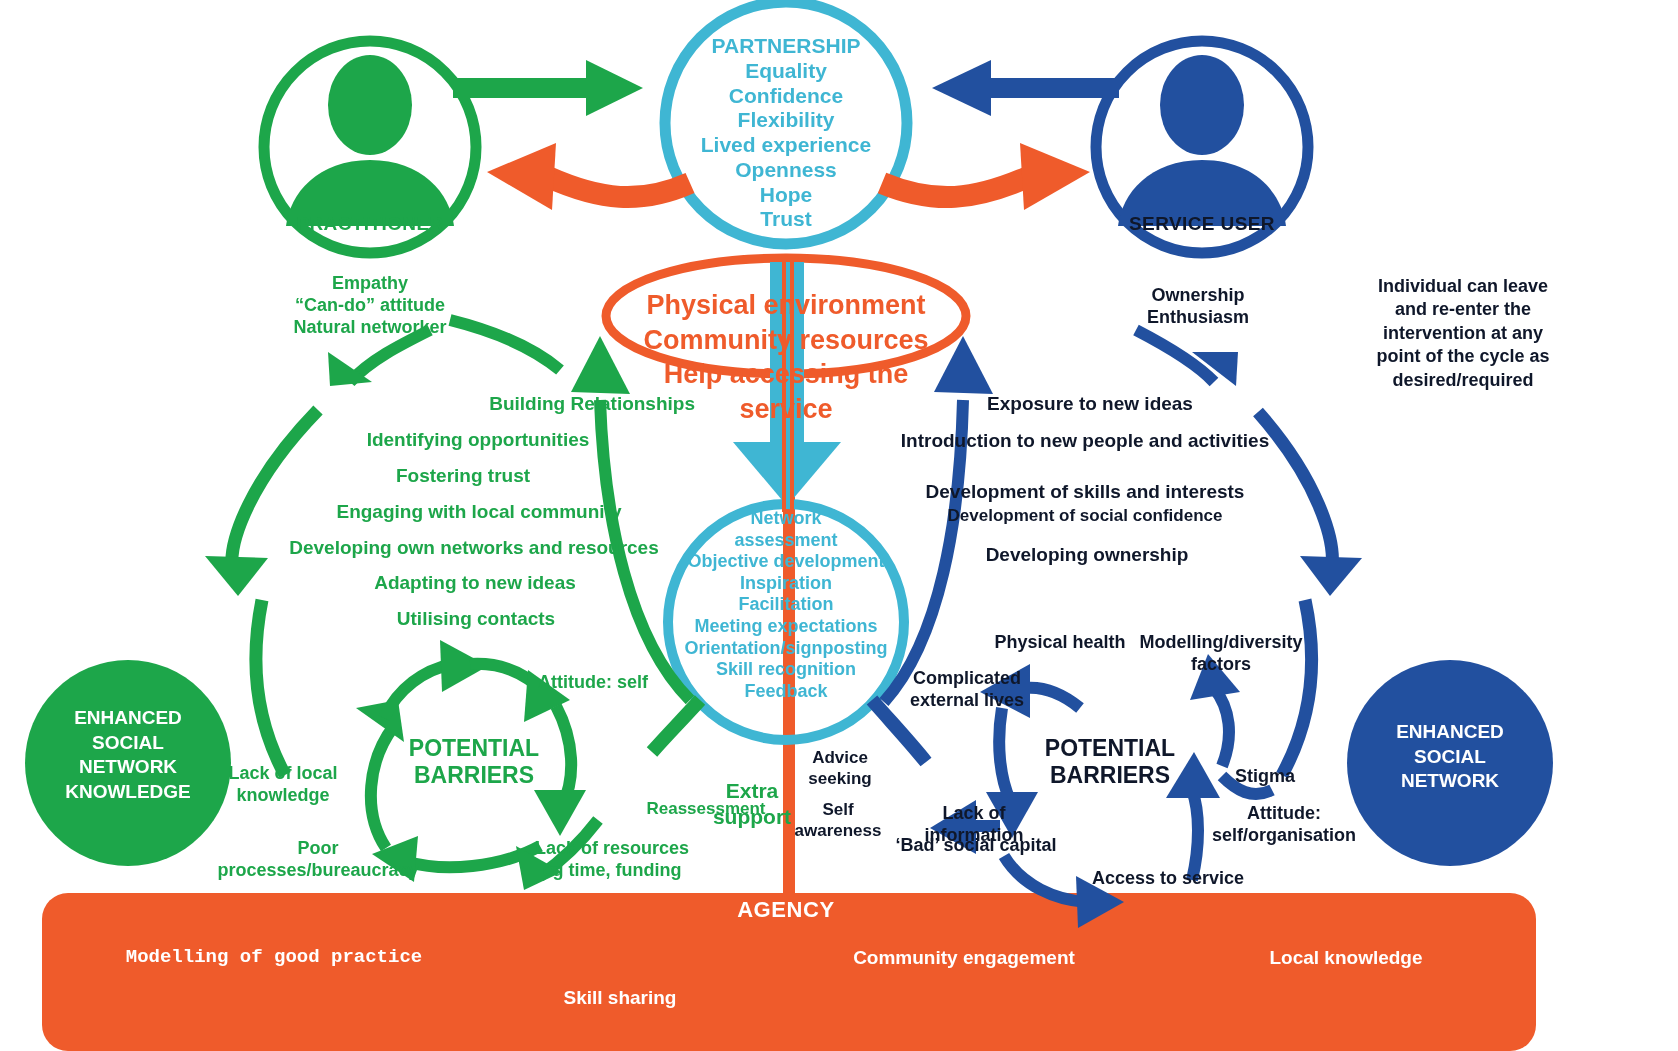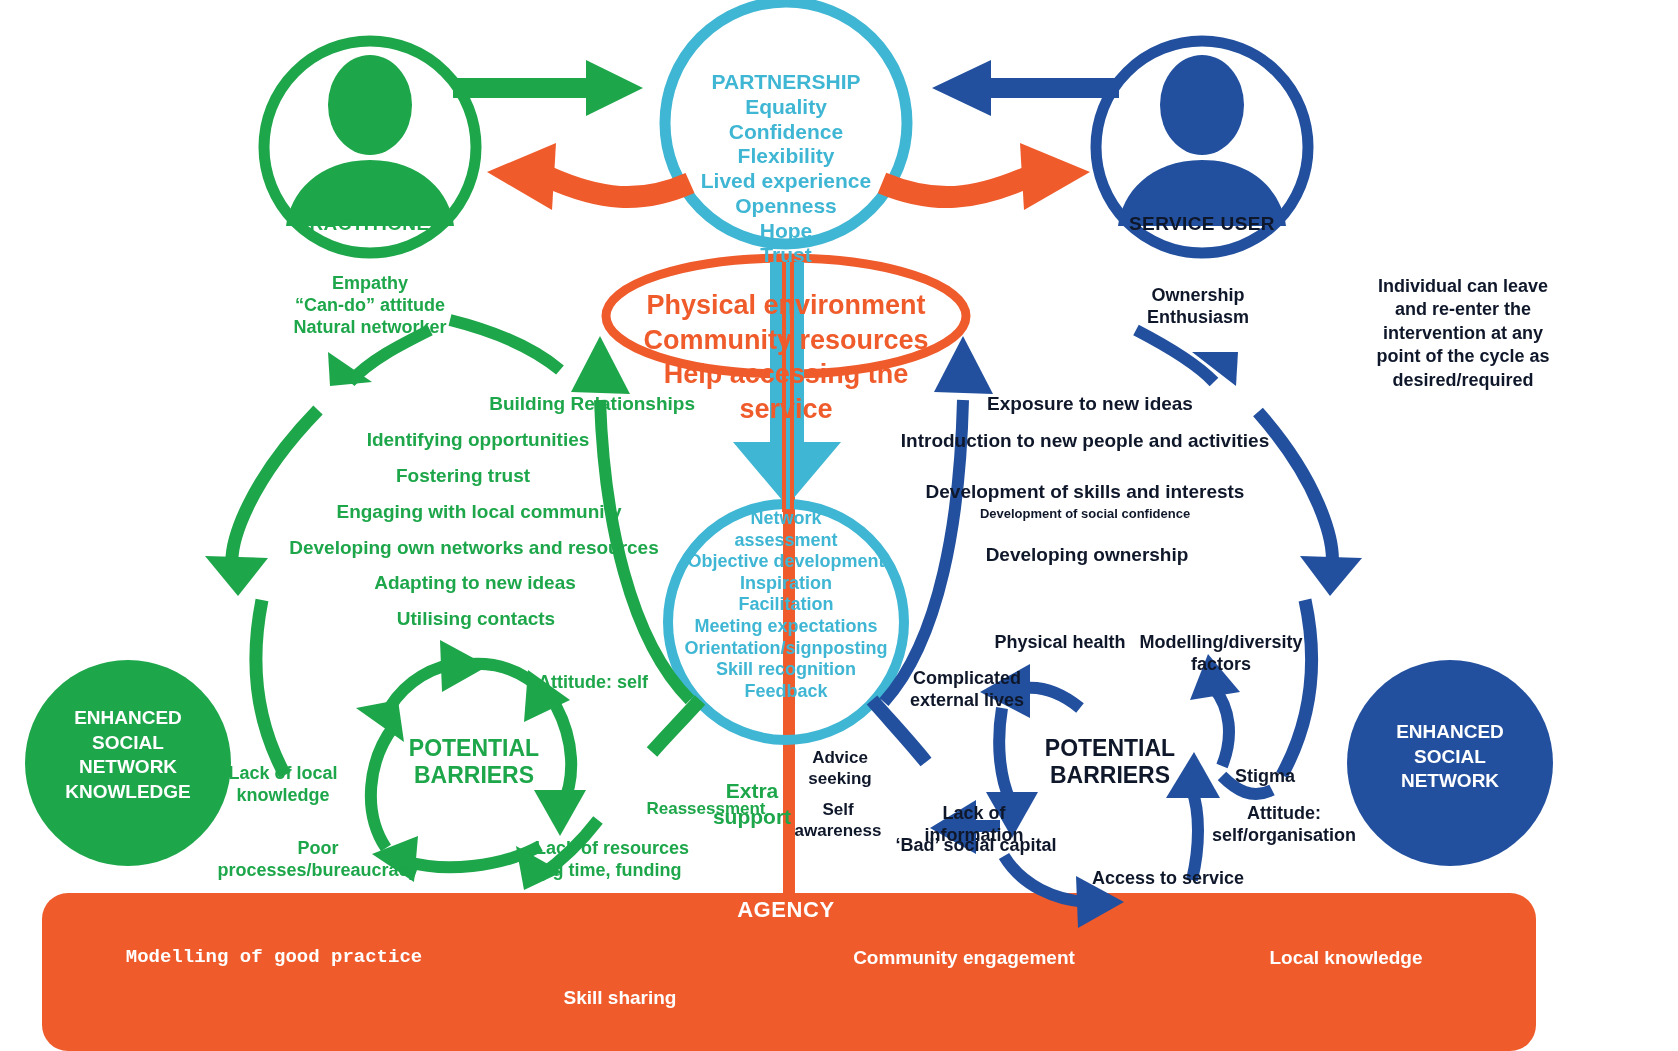--- a/index.html
+++ b/index.html
@@ -186,21 +186,21 @@
   </g>
 
   <g>
     <circle cx="128" cy="763" r="103" class="gf"></circle>
   </g>
   <g>
     <circle cx="1450" cy="763" r="103" class="bf"></circle>
   </g>
 </svg>
 
-<div class="lbl cyan ctr" style="left:786px;top:34px;width:280px;font-size:21px;line-height:1.18;margin-top:36px;">PARTNERSHIP
+<div class="lbl cyan ctr" style="left:786px;top:34px;width:280px;font-size:21px;line-height:1.18;">PARTNERSHIP
 Equality
 Confidence
 Flexibility
 Lived experience
 Openness
 Hope
 Trust</div>
 
 <div class="role-name green" style="left:370px;top:213px;">PRACTITIONER</div>
 <div class="lbl green ctr" style="left:370px;top:273px;width:300px;font-size:18px;">Empathy
@@ -229,21 +229,21 @@
 <div class="lbl green ctr" style="left:478px;top:428px;width:460px;font-size:19px;">Identifying opportunities</div>
 <div class="lbl green ctr" style="left:463px;top:464px;width:420px;font-size:19px;">Fostering trust</div>
 <div class="lbl green ctr" style="left:479px;top:500px;width:500px;font-size:19px;">Engaging with local community</div>
 <div class="lbl green ctr" style="left:474px;top:536px;width:520px;font-size:19px;">Developing own networks and resources</div>
 <div class="lbl green ctr" style="left:475px;top:571px;width:440px;font-size:19px;">Adapting to new ideas</div>
 <div class="lbl green ctr" style="left:476px;top:607px;width:400px;font-size:19px;">Utilising contacts</div>
 
 <div class="lbl blue ctr" style="left:1090px;top:392px;width:440px;font-size:19px;">Exposure to new ideas</div>
 <div class="lbl blue ctr" style="left:1085px;top:429px;width:520px;font-size:19px;">Introduction to new people and activities</div>
 <div class="lbl blue ctr" style="left:1085px;top:480px;width:480px;font-size:19px;">Development of skills and interests</div>
-<div class="lbl blue ctr" style="left:1085px;top:506px;width:480px;font-size:13px;">Development of social confidence</div>
+<div class="lbl blue ctr" style="left:1085px;top:506px;width:480px;font-size:17px;">Development of social confidence</div>
 <div class="lbl blue ctr" style="left:1087px;top:543px;width:440px;font-size:19px;">Developing ownership</div>
 
 <div class="lbl green ctr nodeTitle" style="left:474px;top:735px;width:300px;line-height:1.18;">POTENTIAL
 BARRIERS</div>
 <div class="lbl green ctr" style="left:593px;top:672px;width:240px;font-size:18px;">Attitude: self</div>
 <div class="lbl green ctr" style="left:612px;top:838px;width:240px;font-size:18px;">Lack of resources
 eg time, funding</div>
 <div class="lbl green ctr" style="left:283px;top:763px;width:220px;font-size:18px;">Lack of local
 knowledge</div>
 <div class="lbl green ctr" style="left:318px;top:838px;width:280px;font-size:18px;">Poor

